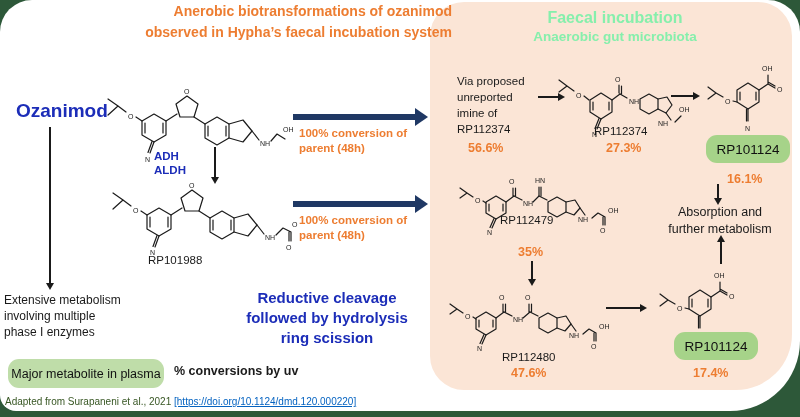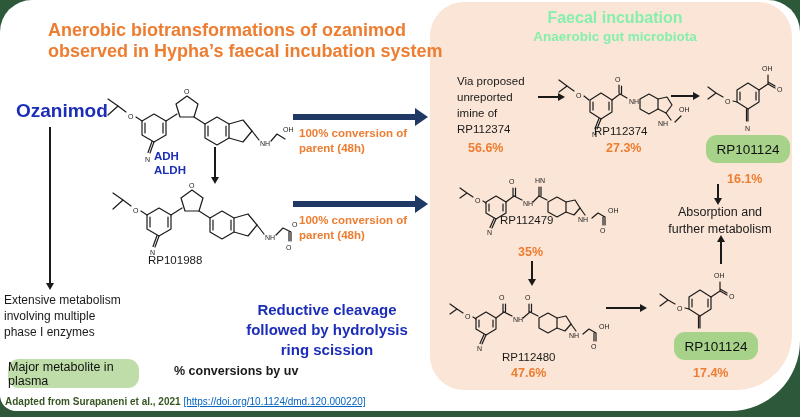--- a/index.html
+++ b/index.html
@@ -21,30 +21,30 @@
   
   .hl{position:absolute;height:1.6px;background:#1a1a1a}
   .hl:after{content:"";position:absolute;right:-7px;top:-3.3px;width:0;height:0;border:4px solid transparent;border-right:0;border-left:7px solid #1a1a1a}
   .vl{position:absolute;width:1.6px;background:#1a1a1a}
   .vl.down:after{content:"";position:absolute;bottom:-7px;left:-3.3px;width:0;height:0;border:4px solid transparent;border-bottom:0;border-top:7px solid #1a1a1a}
   .vl.up:before{content:"";position:absolute;top:-7px;left:-3.3px;width:0;height:0;border:4px solid transparent;border-top:0;border-bottom:7px solid #1a1a1a}
   .struct{position:absolute}
   .struct path,.struct polygon{stroke:#1b1b1b;fill:none;stroke-width:1.2;stroke-linejoin:round;stroke-linecap:round}
   .struct text{font-size:7px;fill:#1b1b1b;font-family:"Liberation Sans",sans-serif}
   a.doi{color:#0563c1;text-decoration:underline}
-  .credit{color:#375623;font-weight:bold}
+  .credit{color:#375623;font-weight:normal}
 </style>
 </head>
 <body>
 
 <div id="stage">
   <div id="slide"></div>
   <div id="panel"></div>
 
-  <div class="a t-orange" style="left:48px;top:20px;width:404px;text-align:left;font-size:18px;line-height:21px">
+  <div class="a t-orange" style="left:48px;top:1px;width:404px;text-align:right;font-size:14px;line-height:21px">
     <div>Anerobic biotransformations of ozanimod</div>
     <div>observed in Hypha’s faecal incubation system</div>
   </div>
 
   <div class="a t-blue" style="left:16px;top:100px;font-size:19px">Ozanimod</div>
   <div class="vl down" style="left:49px;top:127px;height:156px"></div>
 
   <div class="a blk" style="left:4px;top:292px;width:145px;font-size:12px;line-height:16px">
     <div>Extensive metabolism</div>
     <div>involving multiple</div>
@@ -105,27 +105,27 @@
   <div class="a t-orange" style="left:299px;top:126px;font-size:11.5px;line-height:15px">
     <div>100% conversion of</div>
     <div>parent (48h)</div>
   </div>
   <div class="bigarrow" style="left:293px;top:201px;width:122px"></div>
   <div class="a t-orange" style="left:299px;top:213px;font-size:11.5px;line-height:15px">
     <div>100% conversion of</div>
     <div>parent (48h)</div>
   </div>
 
-  <div class="a t-blue" style="left:222px;top:300px;width:210px;text-align:center;font-size:15px;line-height:20px">
+  <div class="a t-blue" style="left:222px;top:288px;width:210px;text-align:center;font-size:15px;line-height:20px">
     <div>Reductive cleavage</div>
     <div>followed by hydrolysis</div>
     <div>ring scission</div>
   </div>
 
-  <div class="greenbox plasmabox" style="left:8px;top:359px;width:131px;height:29px;font-size:12.5px">
+  <div class="greenbox plasmabox" style="left:8px;top:359px;width:156px;height:29px;font-size:12.5px">
     <span>Major metabolite in plasma</span>
   </div>
   <div class="a blk" style="left:174px;top:364px;font-size:12.5px;font-weight:bold">% conversions by uv</div>
 
   <div class="a" style="left:5px;top:396px;font-size:10px">
     <span class="credit">Adapted from Surapaneni et al., 2021</span>
     <a class="doi" href="#">[https://doi.org/10.1124/dmd.120.000220]</a>
   </div>
 
   <div class="a t-navy" style="left:470px;top:9px;width:290px;text-align:center;font-size:16px">Faecal incubation</div>

